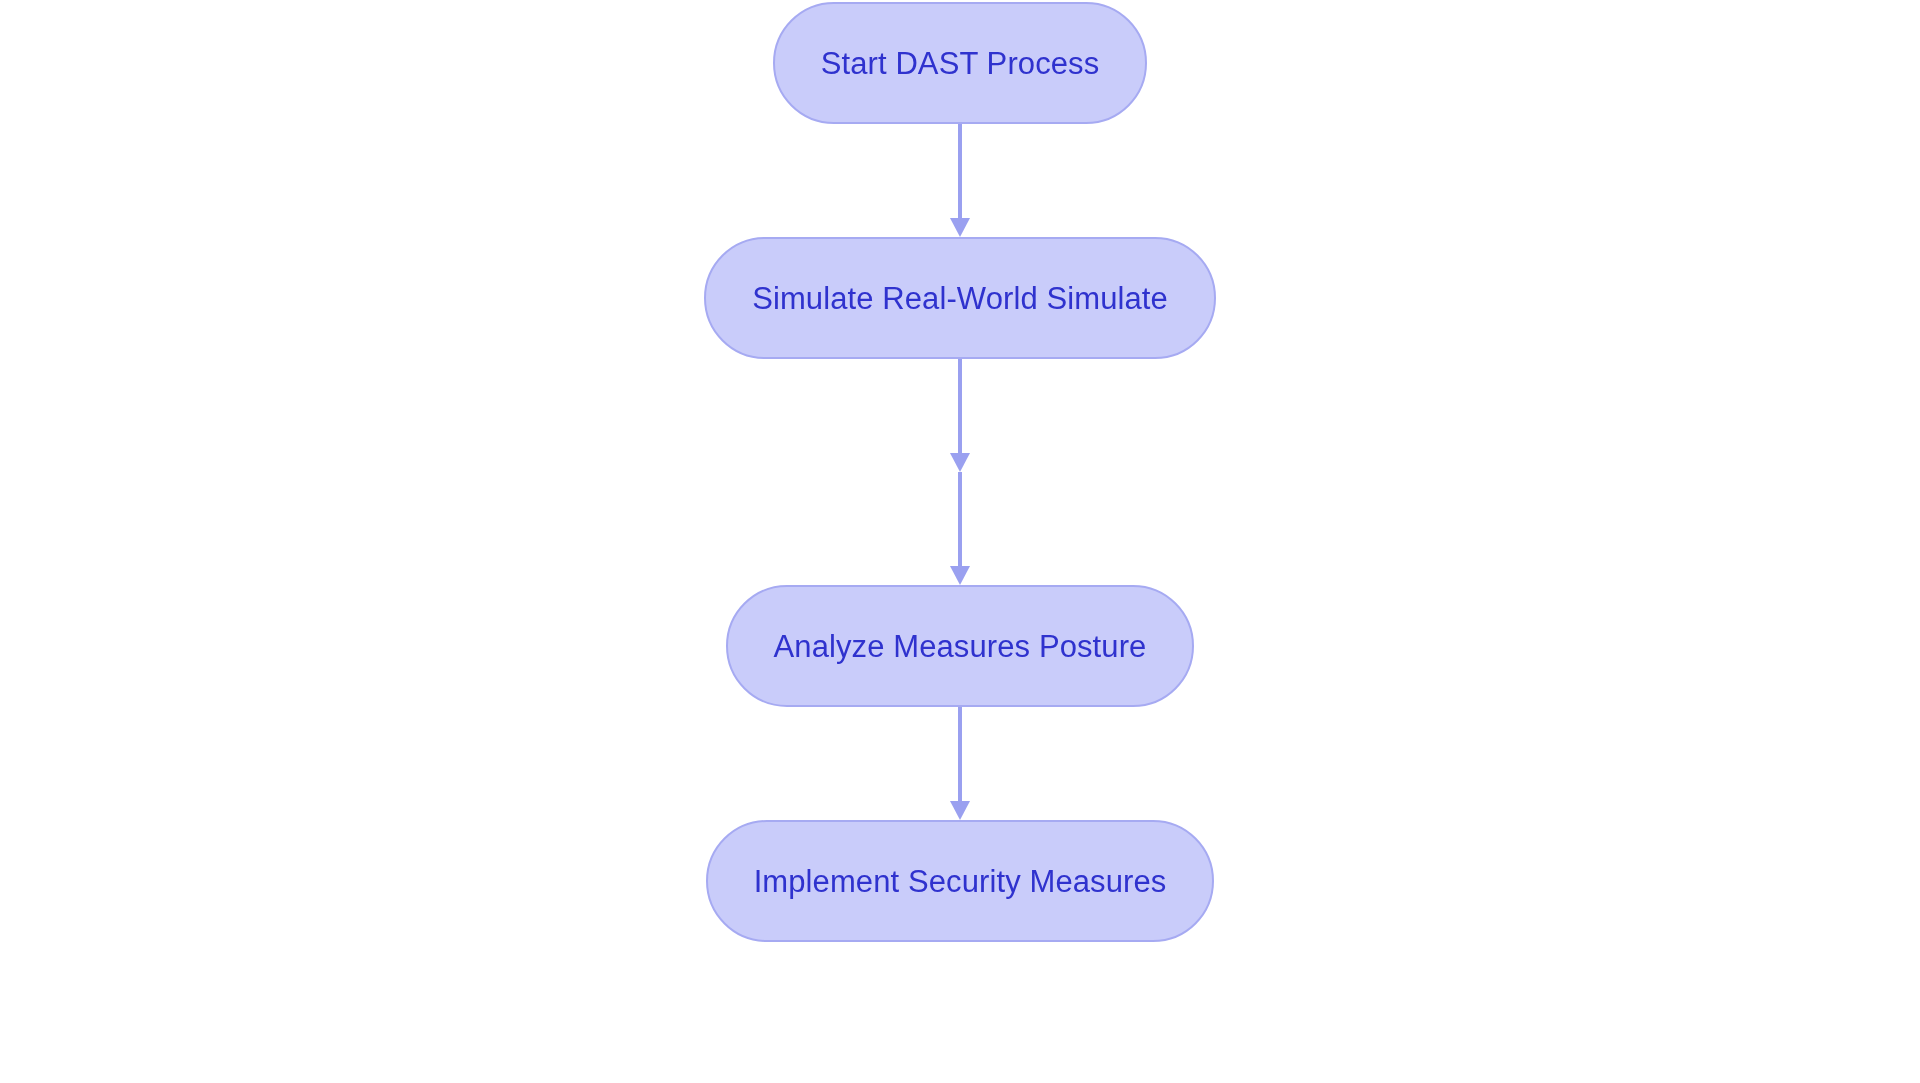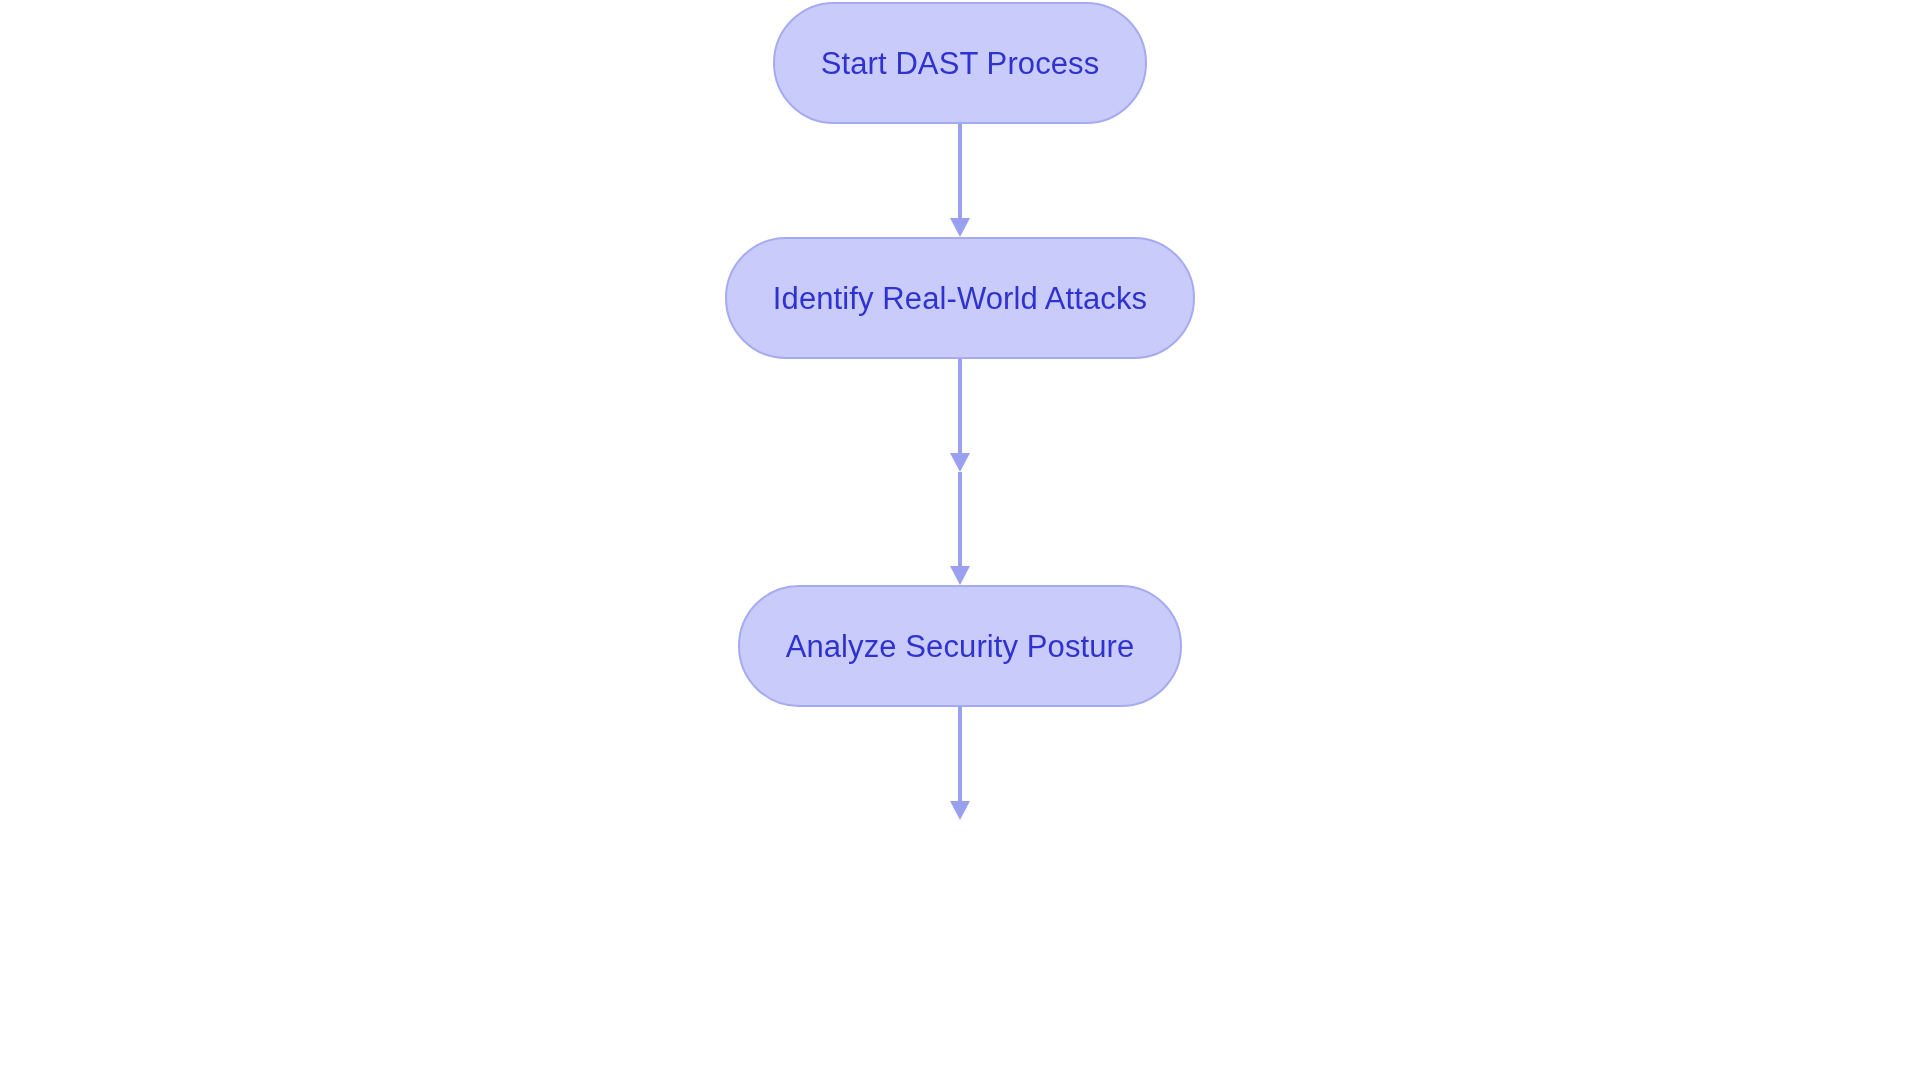--- a/index.html
+++ b/index.html
@@ -86,38 +86,41 @@
     <div class="flow-node">
       <span class="flow-node-label">Start DAST Process</span>
     </div>
 
     <svg class="flow-connector" viewBox="0 0 26 113" preserveAspectRatio="none">
       <line class="conn-line" x1="13" y1="0" x2="13" y2="95"></line>
       <polygon class="conn-head" points="3,94 23,94 13,113"></polygon>
     </svg>
 
     <div class="flow-node">
-      <span class="flow-node-label">Identify Real-World Attacks</span>
+      <span class="flow-node-label">Simulate Real-World Simulate</span>
     </div>
 
     <svg class="flow-connector" viewBox="0 0 26 113" preserveAspectRatio="none">
       <line class="conn-line" x1="13" y1="0" x2="13" y2="95"></line>
       <polygon class="conn-head" points="3,94 23,94 13,113"></polygon>
     </svg>
 
 
     <svg class="flow-connector" viewBox="0 0 26 113" preserveAspectRatio="none">
       <line class="conn-line" x1="13" y1="0" x2="13" y2="95"></line>
       <polygon class="conn-head" points="3,94 23,94 13,113"></polygon>
     </svg>
 
     <div class="flow-node">
-      <span class="flow-node-label">Analyze Security Posture</span>
+      <span class="flow-node-label">Analyze Measures Posture</span>
     </div>
 
     <svg class="flow-connector" viewBox="0 0 26 113" preserveAspectRatio="none">
       <line class="conn-line" x1="13" y1="0" x2="13" y2="95"></line>
       <polygon class="conn-head" points="3,94 23,94 13,113"></polygon>
     </svg>
 
+    <div class="flow-node">
+      <span class="flow-node-label">Implement Security Measures</span>
+    </div>
 
   </div>
 </div>
 
 </body></html>

